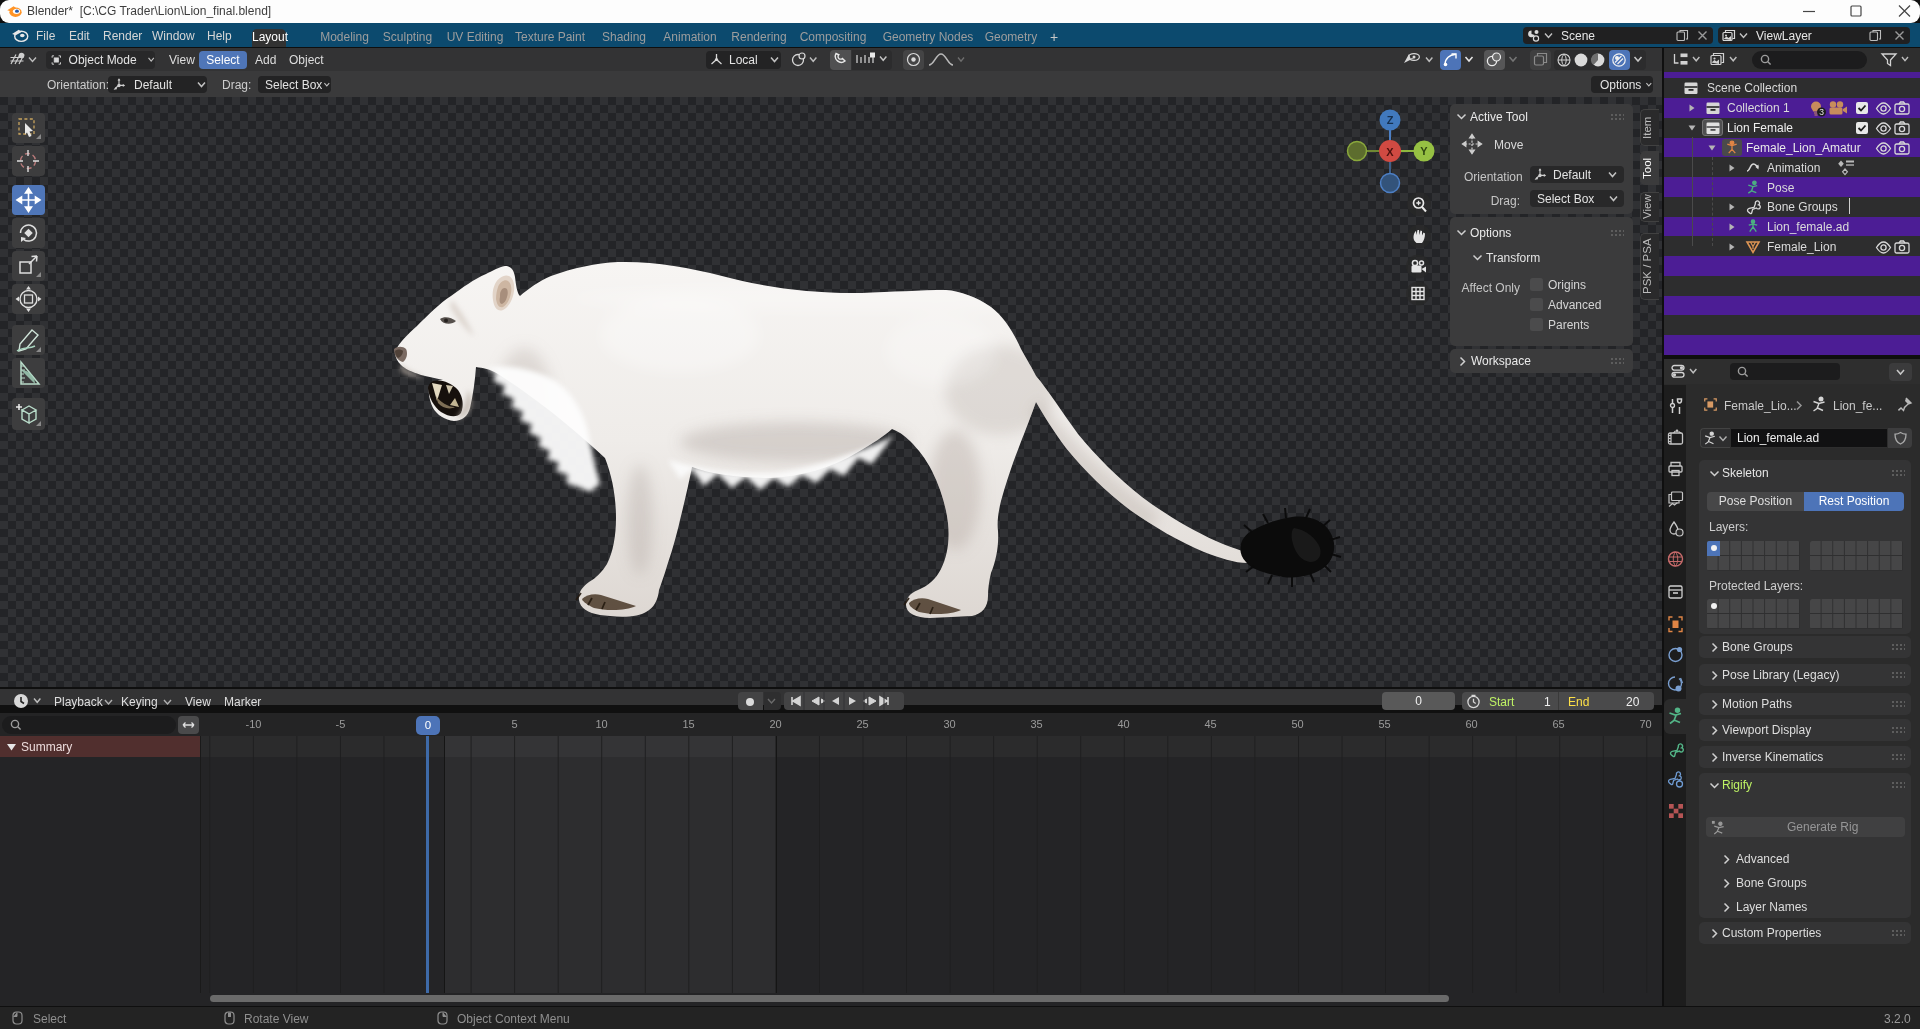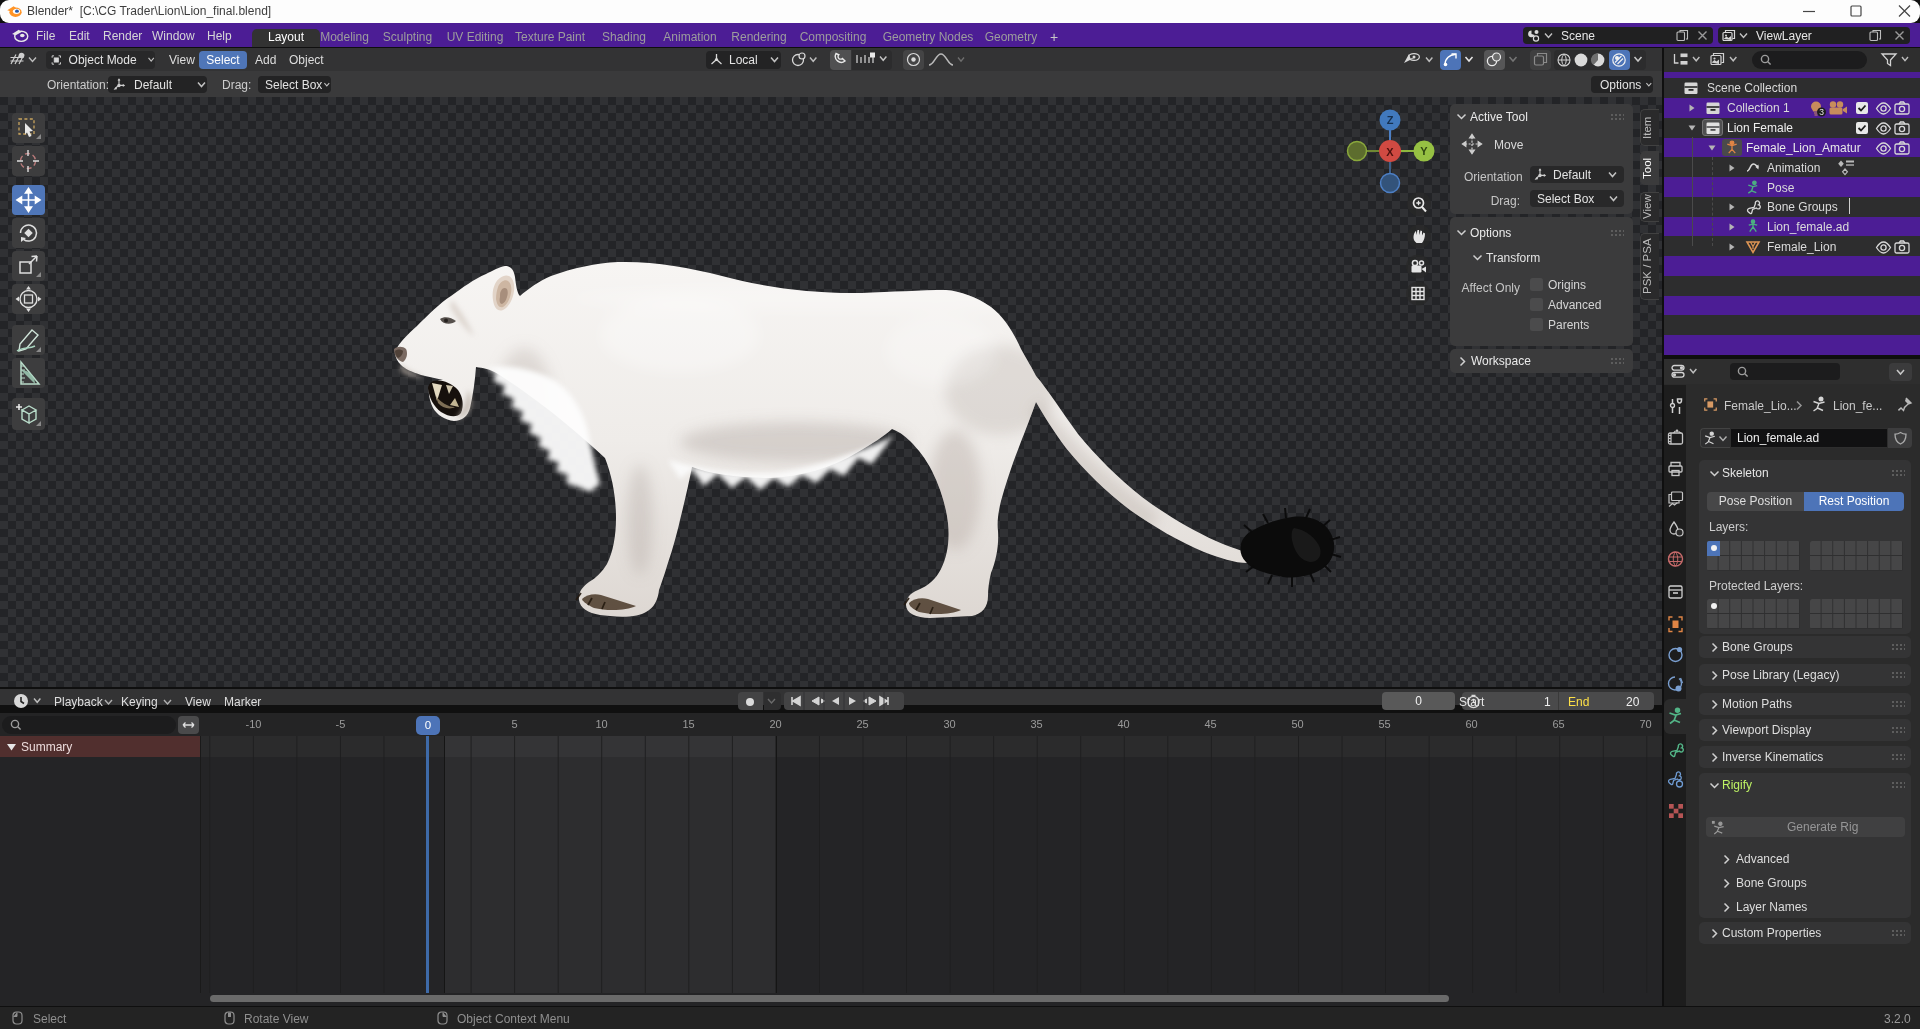--- a/index.html
+++ b/index.html
@@ -4,21 +4,21 @@
 <style>
   html,body{margin:0;padding:0;background:#101010;}
   *{box-sizing:border-box;}
   #root{position:relative;width:1920px;height:1029px;overflow:hidden;
         font-family:"Liberation Sans",sans-serif;font-size:12px;color:#d8d8d8;
         -webkit-font-smoothing:antialiased;}
   .ab{position:absolute;}
   
   #titlebar{left:0;top:0;width:1920px;height:23px;background:#fdfdfd;color:#3a3a3a;border-radius:9px;}
   
-  #topbar{left:0;top:23px;width:1920px;height:25px;background:#4c1d95;}
+  #topbar{left:0;top:23px;width:1920px;height:25px;background:#0c4a6e;}
   .menuitem{color:#d6d6d6;font-size:12px;}
   .wtab{color:#9d9d9d;font-size:12px;position:absolute;bottom:0;height:19px;line-height:17px;text-align:center;}
   .wtab.active{background:#323232;color:#ffffff;border-radius:5px 5px 0 0;}
   
   #vph{left:0;top:48px;width:1662px;height:23px;background:#333334;}
   #vpt{left:0;top:71px;width:1662px;height:26px;background:#3a3a3b;}
   #vpcanvas{left:0;top:97px;width:1662px;height:592px;
      background:
        repeating-conic-gradient(#303134 0% 25%, #232427 0% 50%);
      background-size:16px 16px;}
@@ -83,21 +83,21 @@
     <svg class="ab" style="left:11px;top:5px" width="18" height="15" viewBox="0 0 20 17">
       <ellipse cx="11.4" cy="9.4" rx="7.4" ry="5.8" fill="none" stroke="#e8e8e8" stroke-width="1.6"></ellipse>
       <ellipse cx="12.6" cy="8.4" rx="2.6" ry="2" fill="#e8e8e8"></ellipse>
       <path d="M1 6.8 L8.6 1.9 L11.8 4.4 L5.2 8.2 Z" fill="#e8e8e8"></path>
     </svg>
     <span class="txt menuitem" style="left:36px;top:6px">File</span>
     <span class="txt menuitem" style="left:69px;top:6px">Edit</span>
     <span class="txt menuitem" style="left:103px;top:6px">Render</span>
     <span class="txt menuitem" style="left:152px;top:6px">Window</span>
     <span class="txt menuitem" style="left:207px;top:6px">Help</span>
-    <span class="wtab active" style="left:252px;width:68px">Layout</span>
+    <span class="wtab active" style="left:252px;width:34px">Layout</span>
     <span class="wtab" style="left:313px;width:63px">Modeling</span>
     <span class="wtab" style="left:376px;width:63px">Sculpting</span>
     <span class="wtab" style="left:442px;width:66px">UV Editing</span>
     <span class="wtab" style="left:511px;width:78px">Texture Paint</span>
     <span class="wtab" style="left:594px;width:60px">Shading</span>
     <span class="wtab" style="left:657px;width:66px">Animation</span>
     <span class="wtab" style="left:726px;width:66px">Rendering</span>
     <span class="wtab" style="left:793px;width:80px">Compositing</span>
     <span class="wtab" style="left:876px;width:104px">Geometry Nodes</span>
     <span class="wtab" style="left:981px;width:60px">Geometry</span>
@@ -1020,21 +1020,21 @@
       <g stroke="#333334" stroke-width="1">
           <path d="M20 0 v18 M40 0 v18 M60 0 v18 M80 0 v18 M100 0 v18"></path>
         </g>
     </svg>
     <div class="ab" style="left:1382px;top:3px;width:73px;height:18px;background:#595959;border-radius:4px;text-align:center;line-height:18px;color:#f2f2f2">0</div>
     <div class="ab" style="left:1462px;top:3px;width:192px;height:18px;background:#4a4a4b;border-radius:4px"></div>
     <svg class="ab" style="left:1466px;top:5px" width="15" height="15" viewBox="0 0 15 15">
       <circle cx="7.5" cy="8" r="5.6" fill="none" stroke="#d8d8d8" stroke-width="1.3"></circle>
       <path d="M7.5 4.8 v3.2 l2.2 1.5 M5.5 1.5 h4" stroke="#d8d8d8" stroke-width="1.3" fill="none"></path>
     </svg>
-    <span class="txt" style="left:1459px;top:6px;color:#e5e5e5">Start</span>
+    <span class="txt" style="left:1489px;top:6px;color:#bef264">Start</span>
     <span class="txt" style="left:1544px;top:6px;color:#f0f0f0">1</span>
     <div class="ab" style="left:1558px;top:3px;width:1px;height:18px;background:#3a3a3a"></div>
     <span class="txt" style="left:1568px;top:6px;color:#fde047">End</span>
     <span class="txt" style="left:1626px;top:6px;color:#f0f0f0">20</span>
   </div>
   <div class="ab" id="tlruler">
     <span class="fnum" style="left:232px">-10</span>
     <span class="fnum" style="left:319px">-5</span>
     <span class="fnum" style="left:493px">5</span>
     <span class="fnum" style="left:580px">10</span>

